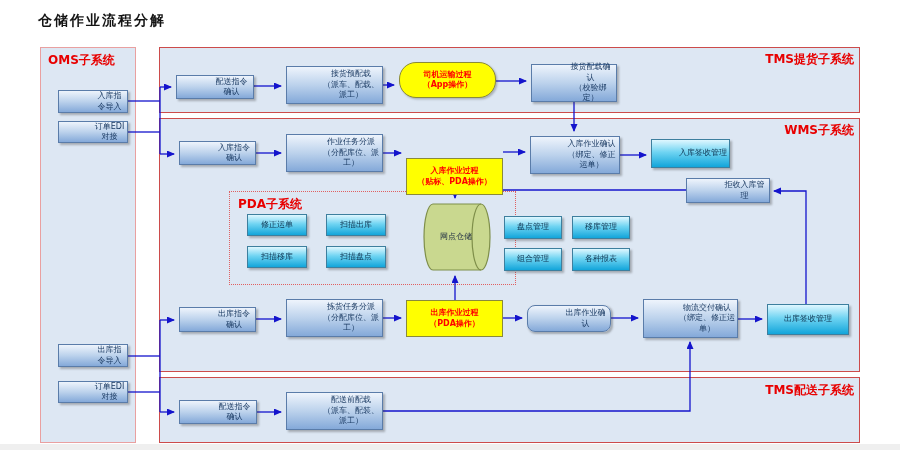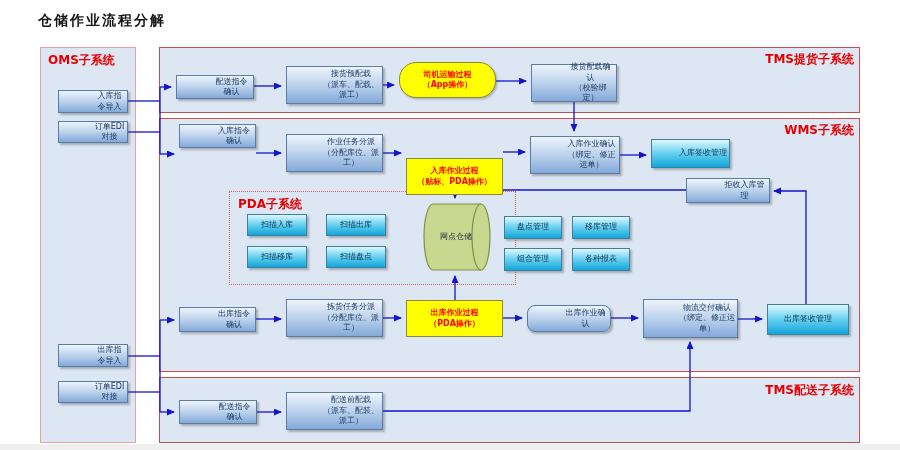--- a/index.html
+++ b/index.html
@@ -122,21 +122,21 @@
   </div>
 <div class="node yellow round" style="left:399px;top:62px;width:97px;height:36px;">
     <span>司机运输过程</span>
     <span>（App操作）</span>
   </div>
 <div class="node blue" style="left:531px;top:64px;width:86px;height:38px;">
     <span>接货配载确认</span>
     <span>（校验绑定）</span>
   </div>
 
-<div class="node blue" style="left:179px;top:124px;width:77px;height:24px;align-items:center;">
+<div class="node blue" style="left:179px;top:141px;width:77px;height:24px;align-items:center;">
     <span>入库指令确认</span>
   </div>
 <div class="node blue" style="left:286px;top:134px;width:97px;height:38px;">
     <span>作业任务分派</span>
     <span>（分配库位、派工）</span>
   </div>
 <div class="node yellow" style="left:406px;top:134px;width:97px;height:37px;margin-top:24px;">
     <span>入库作业过程</span>
     <span>（贴标、PDA操作）</span>
   </div>
@@ -145,21 +145,21 @@
     <span>（绑定、修正运单）</span>
   </div>
 <div class="node cyan" style="left:651px;top:139px;width:79px;height:29px;align-items:flex-end;">
     <span>入库签收管理</span>
   </div>
 <div class="node blue" style="left:686px;top:178px;width:84px;height:25px;">
     <span>拒收入库管理</span>
   </div>
 
 <div class="node cyan" style="left:247px;top:214px;width:60px;height:22px;">
-    <span>扫描入库</span>
+    <span>修正运单</span>
   </div>
 <div class="node cyan" style="left:326px;top:214px;width:60px;height:22px;">
     <span>扫描出库</span>
   </div>
 <div class="node cyan" style="left:247px;top:246px;width:60px;height:22px;">
     <span>扫描移库</span>
   </div>
 <div class="node cyan" style="left:326px;top:246px;width:60px;height:22px;">
     <span>扫描盘点</span>
   </div>

